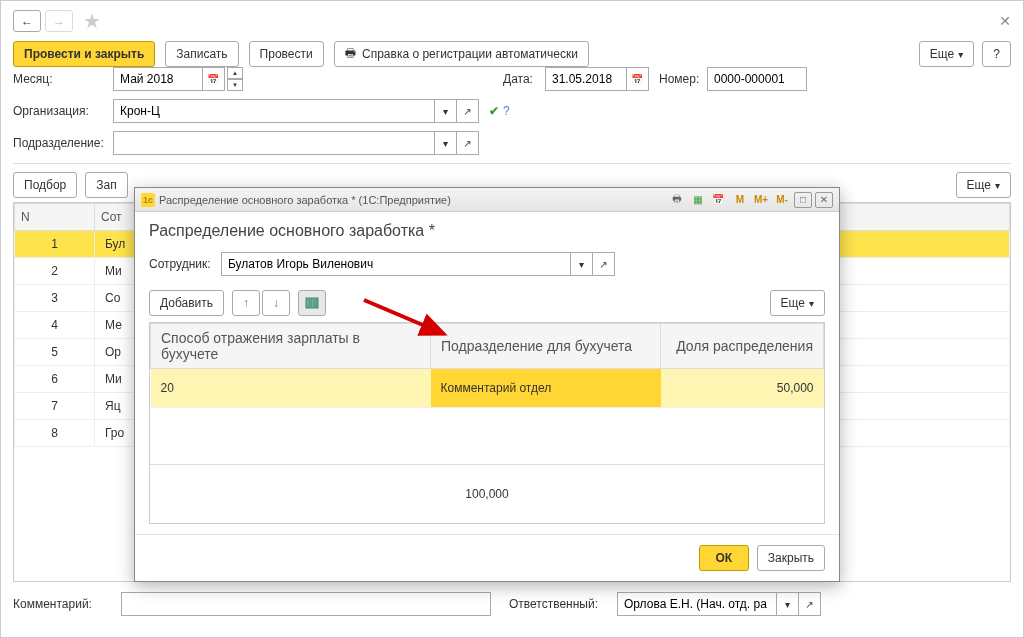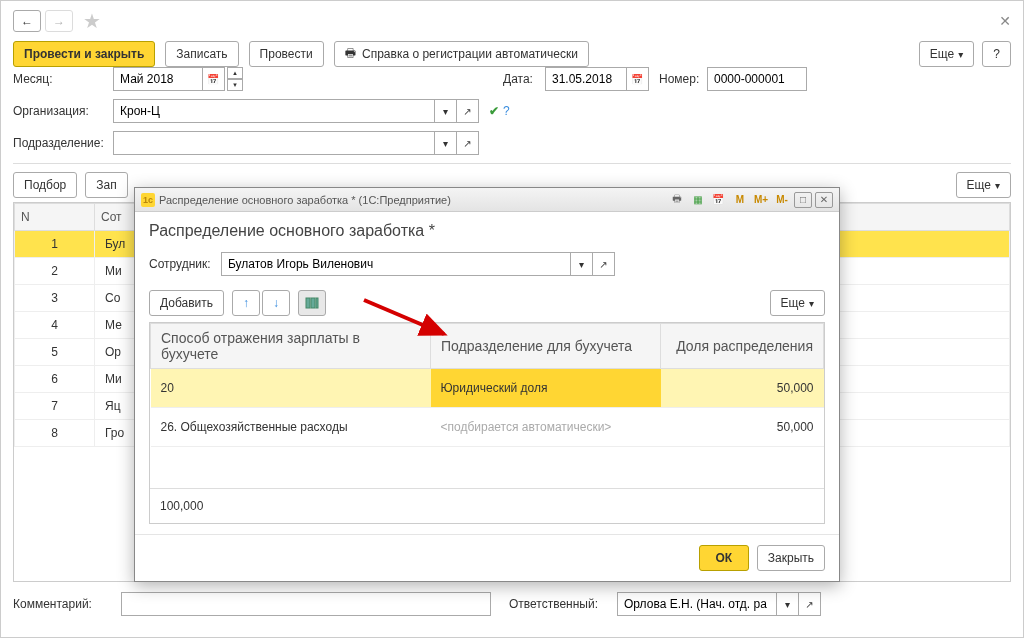--- a/index.html
+++ b/index.html
@@ -62,21 +62,21 @@
 .icon-btn.active { background: #e8e8e8; }
 .modal-table-wrap { border: 1px solid #ccc; margin-top: 6px; flex: 1; display: flex; flex-direction: column; }
 .modal-table { width: 100%; border-collapse: collapse; }
 .modal-table th { background: #f5f5f5; border: 1px solid #ddd; padding: 6px 10px; text-align: left; font-weight: normal; color: #555; font-size: 14px; }
 .modal-table th:nth-child(3) { text-align: right; }
 .modal-table td { border-bottom: 1px solid #eee; padding: 12px 10px; font-size: 12px; }
 .modal-table td:nth-child(3) { text-align: right; }
 .modal-table tr.selected td:nth-child(2) { background: #ffd633; }
 .modal-table tr.selected td:nth-child(1), .modal-table tr.selected td:nth-child(3) { background: #fff5b3; }
 .placeholder-text { color: #aaa; }
-.modal-footer-row { border-top: 1px solid #ddd; padding: 10px 10px; text-align: left; font-size: 12px; margin-top: auto; }
+.modal-footer-row { border-top: 1px solid #ddd; padding: 22px 10px; text-align: center; font-size: 12px; margin-top: auto; }
 .modal-actions { display: flex; justify-content: flex-end; gap: 8px; padding: 10px 14px; border-top: 1px solid #e5e5e5; }
 .btn.ok { background: #ffd633; border-color: #b8a000; font-weight: bold; min-width: 50px; justify-content: center; }
 
 
 .red-arrow { position: absolute; left: 358px; top: 291px; width: 100px; height: 50px; pointer-events: none; z-index: 10; }
 .red-arrow svg { width: 100%; height: 100%; }
 
 .col-n { width: 80px; }
 </style>
 </head>
@@ -257,26 +257,21 @@
           <thead>
             <tr>
               <th style="width:280px">Способ отражения зарплаты в бухучете</th>
               <th style="width:230px">Подразделение для бухучета</th>
               <th>Доля распределения</th>
             </tr>
           </thead>
           <tbody>
             <tr class="selected">
               <td>20</td>
-              <td>Юридический доля</td>
-              <td>50,000</td>
-            </tr>
-            <tr>
-              <td>26. Общехозяйственные расходы</td>
-              <td><span class="placeholder-text">&lt;подбирается автоматически&gt;</span></td>
+              <td>Комментарий отдел</td>
               <td>50,000</td>
             </tr>
           </tbody>
         </table>
         <div class="modal-footer-row">100,000</div>
       </div>
     </div>
     <div class="modal-actions">
       <div class="btn ok">ОК</div>
       <div class="btn">Закрыть</div>

